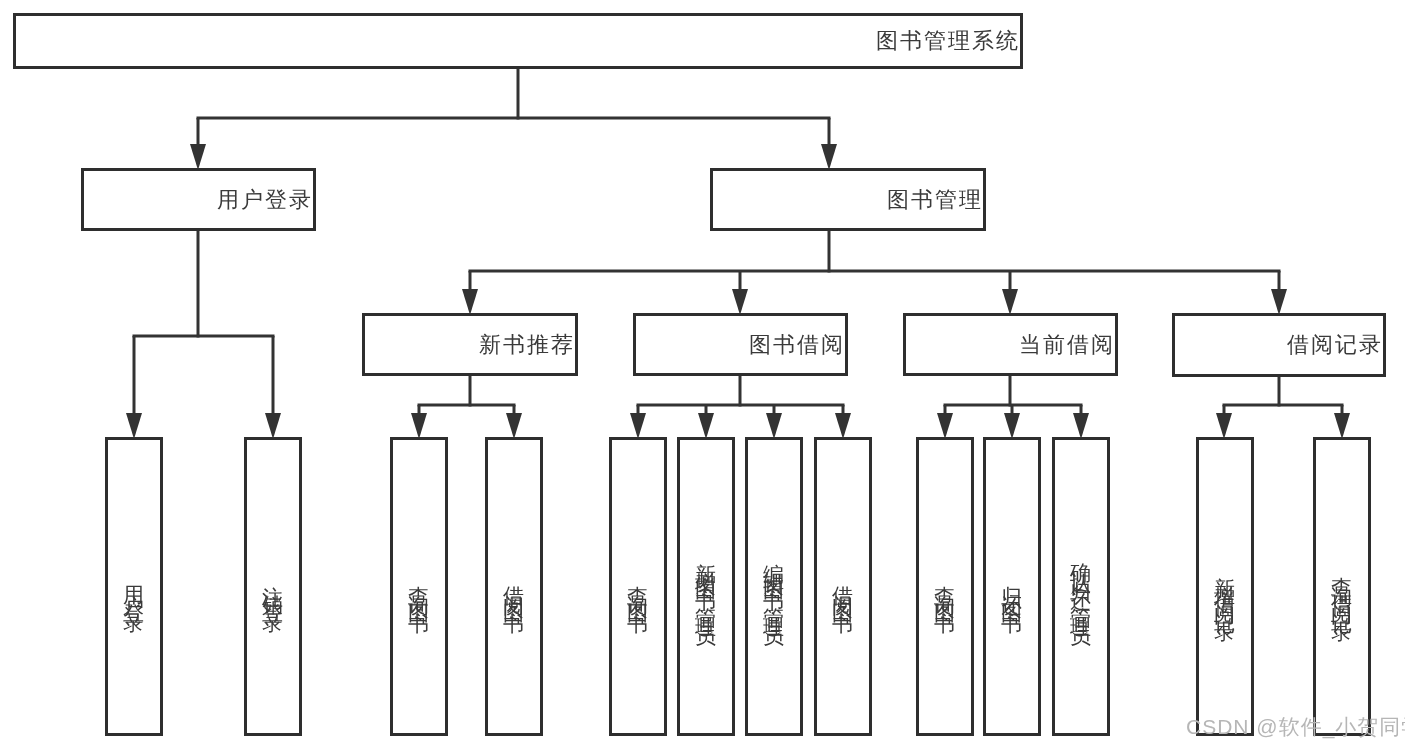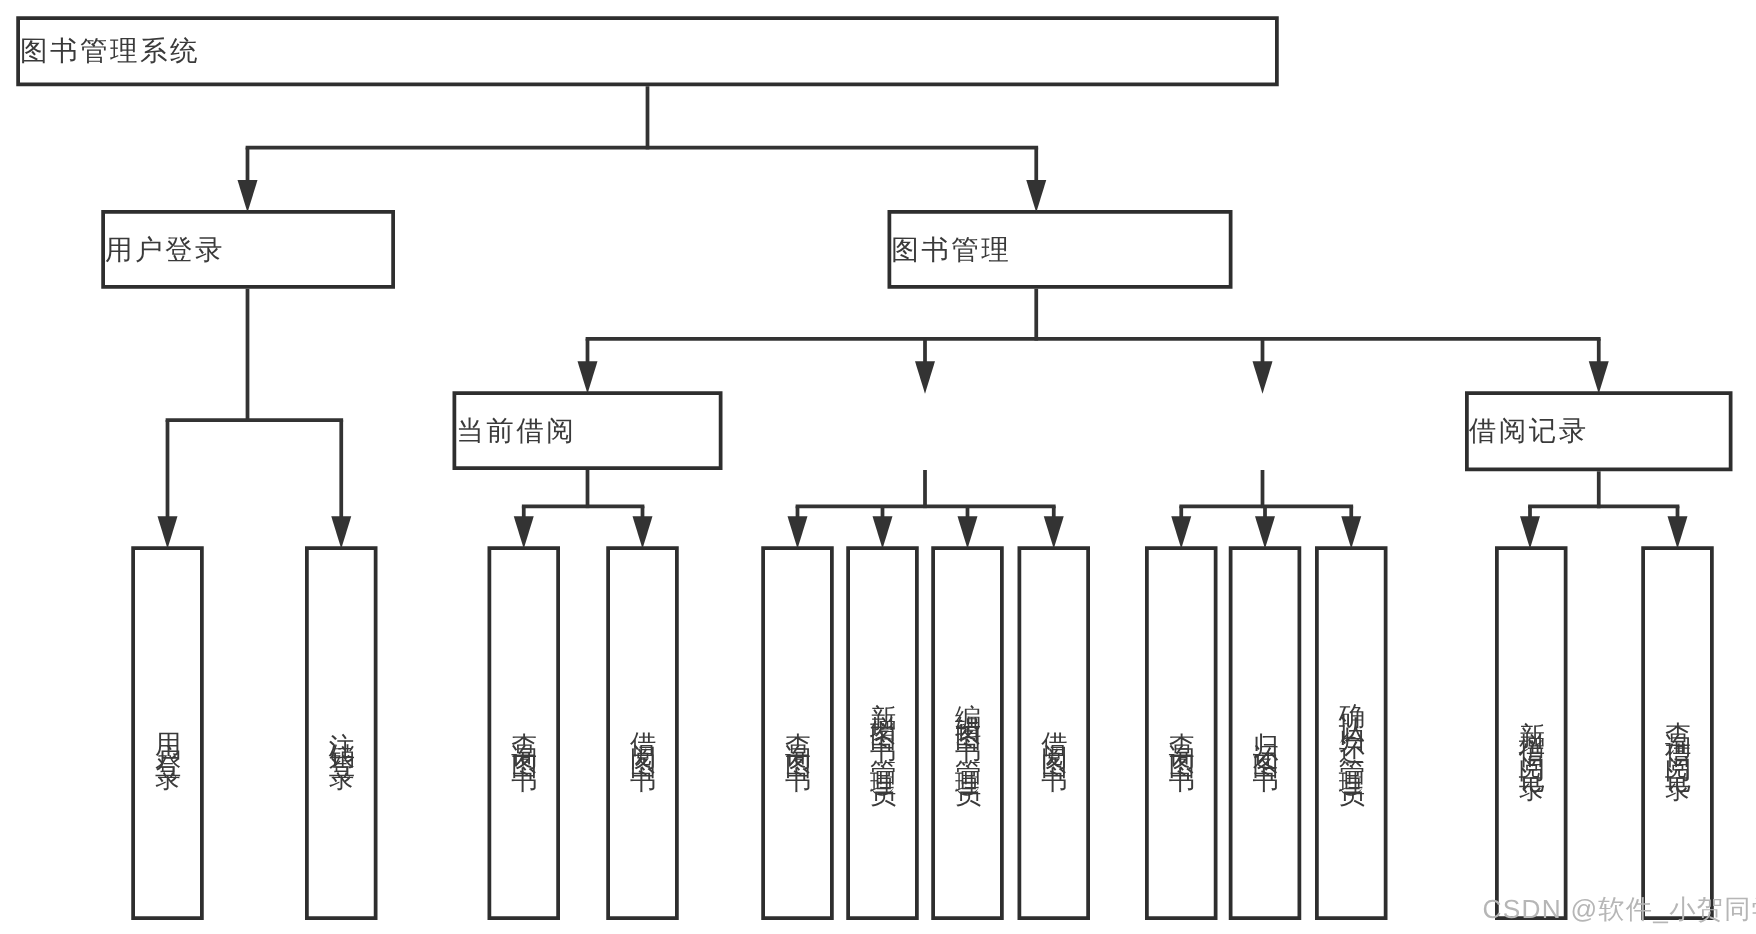--- a/index.html
+++ b/index.html
@@ -19,21 +19,21 @@
   }
   #canvas{position:absolute;left:0;top:0;width:1405px;height:747px;}
   #connector-layer{position:absolute;left:0;top:0;z-index:2;pointer-events:none;}
   .conn{stroke:var(--line);stroke-width:3;fill:none;}
   .arrow{fill:var(--line);}
   .hbox{
     position:absolute;
     box-sizing:border-box;
     border:3px solid var(--border);
     background:#ffffff;
-    display:flex;align-items:center;justify-content:flex-start;
+    display:flex;align-items:center;justify-content:flex-end;
     color:var(--text);
     z-index:1;
   }
   .hbox span{font-size:22px;letter-spacing:2px;white-space:nowrap;}
   .vbox{
     position:absolute;
     box-sizing:border-box;
     border:3px solid var(--border);
     background:#ffffff;
     display:flex;align-items:center;justify-content:center;
@@ -123,20 +123,26 @@
   </div>
 
   <div class="hbox" style="left:81px;top:168px;width:235px;height:63px">
     <span>用户登录</span>
   </div>
   <div class="hbox" style="left:710px;top:168px;width:276px;height:63px">
     <span>图书管理</span>
   </div>
 
   <div class="hbox" style="left:362px;top:313px;width:216px;height:63px">
+    <span>新书推荐</span>
+  </div>
+  <div class="hbox" style="left:633px;top:313px;width:215px;height:63px">
+    <span>图书借阅</span>
+  </div>
+  <div class="hbox" style="left:903px;top:313px;width:215px;height:63px">
     <span>当前借阅</span>
   </div>
   <div class="hbox" style="left:1172px;top:313px;width:214px;height:64px">
     <span>借阅记录</span>
   </div>
 
   <div class="vbox" style="left:105px;top:437px;width:58px;height:299px">
     <span>用户登录</span>
   </div>
   <div class="vbox" style="left:244px;top:437px;width:58px;height:299px">

